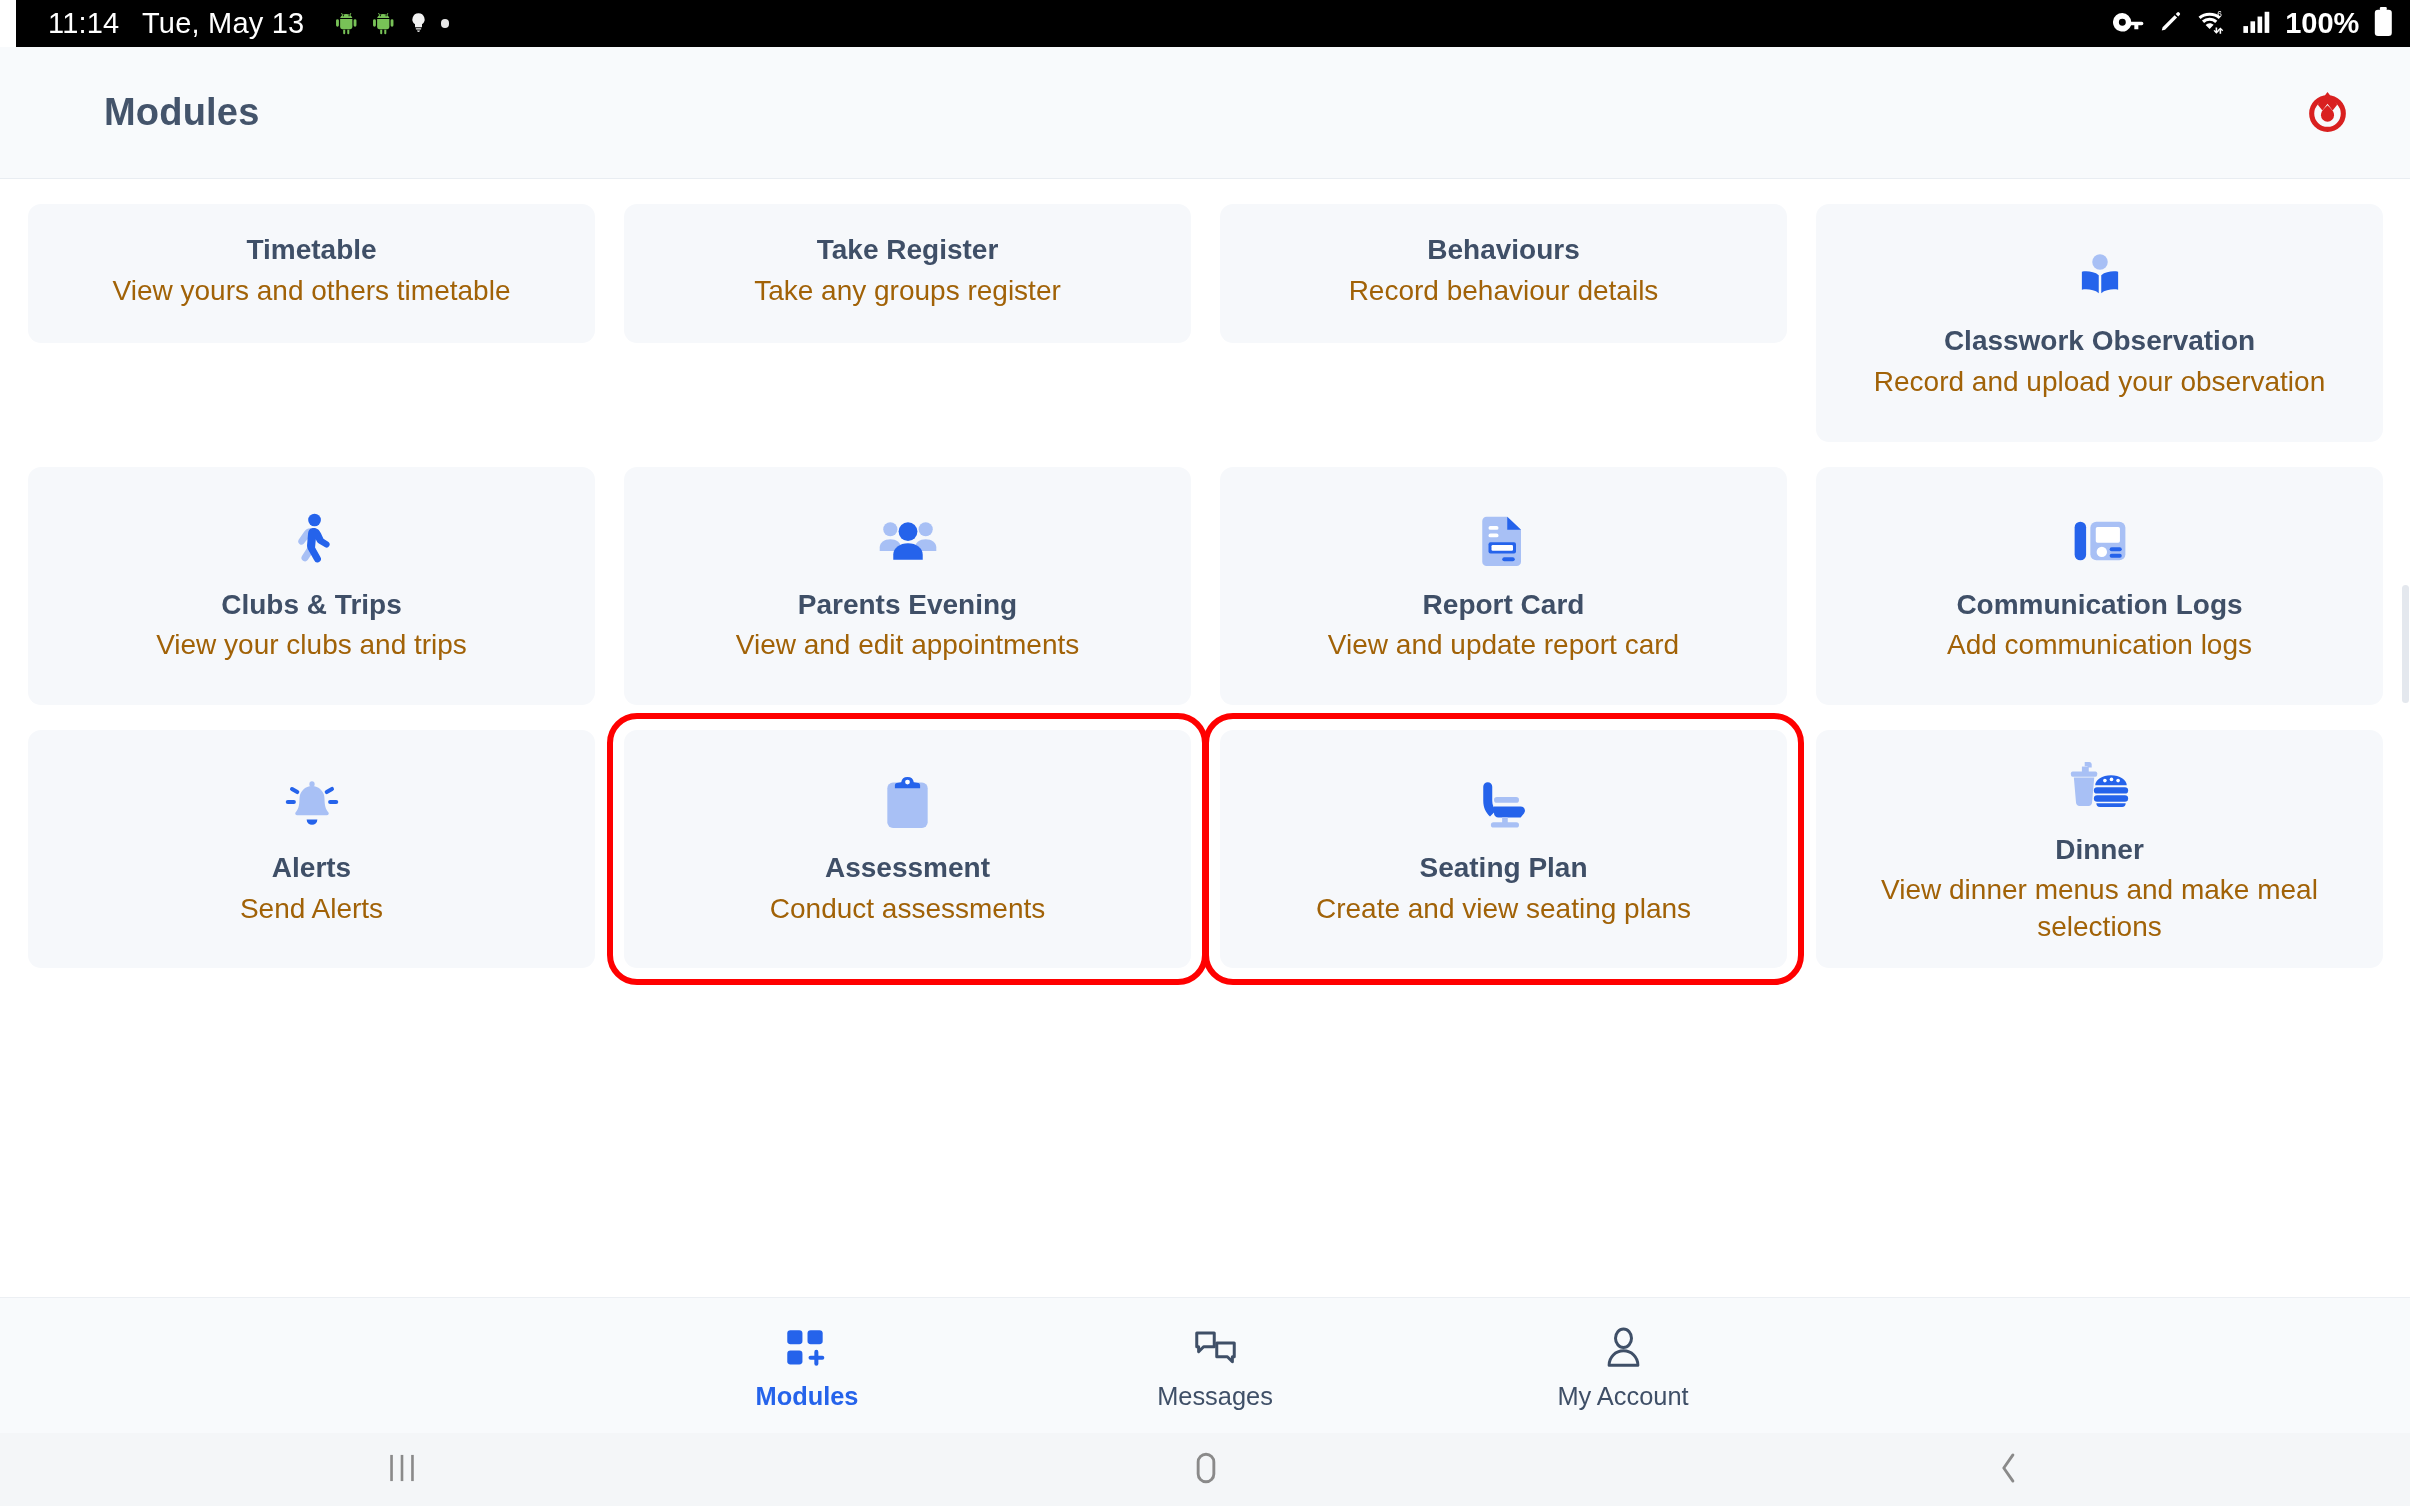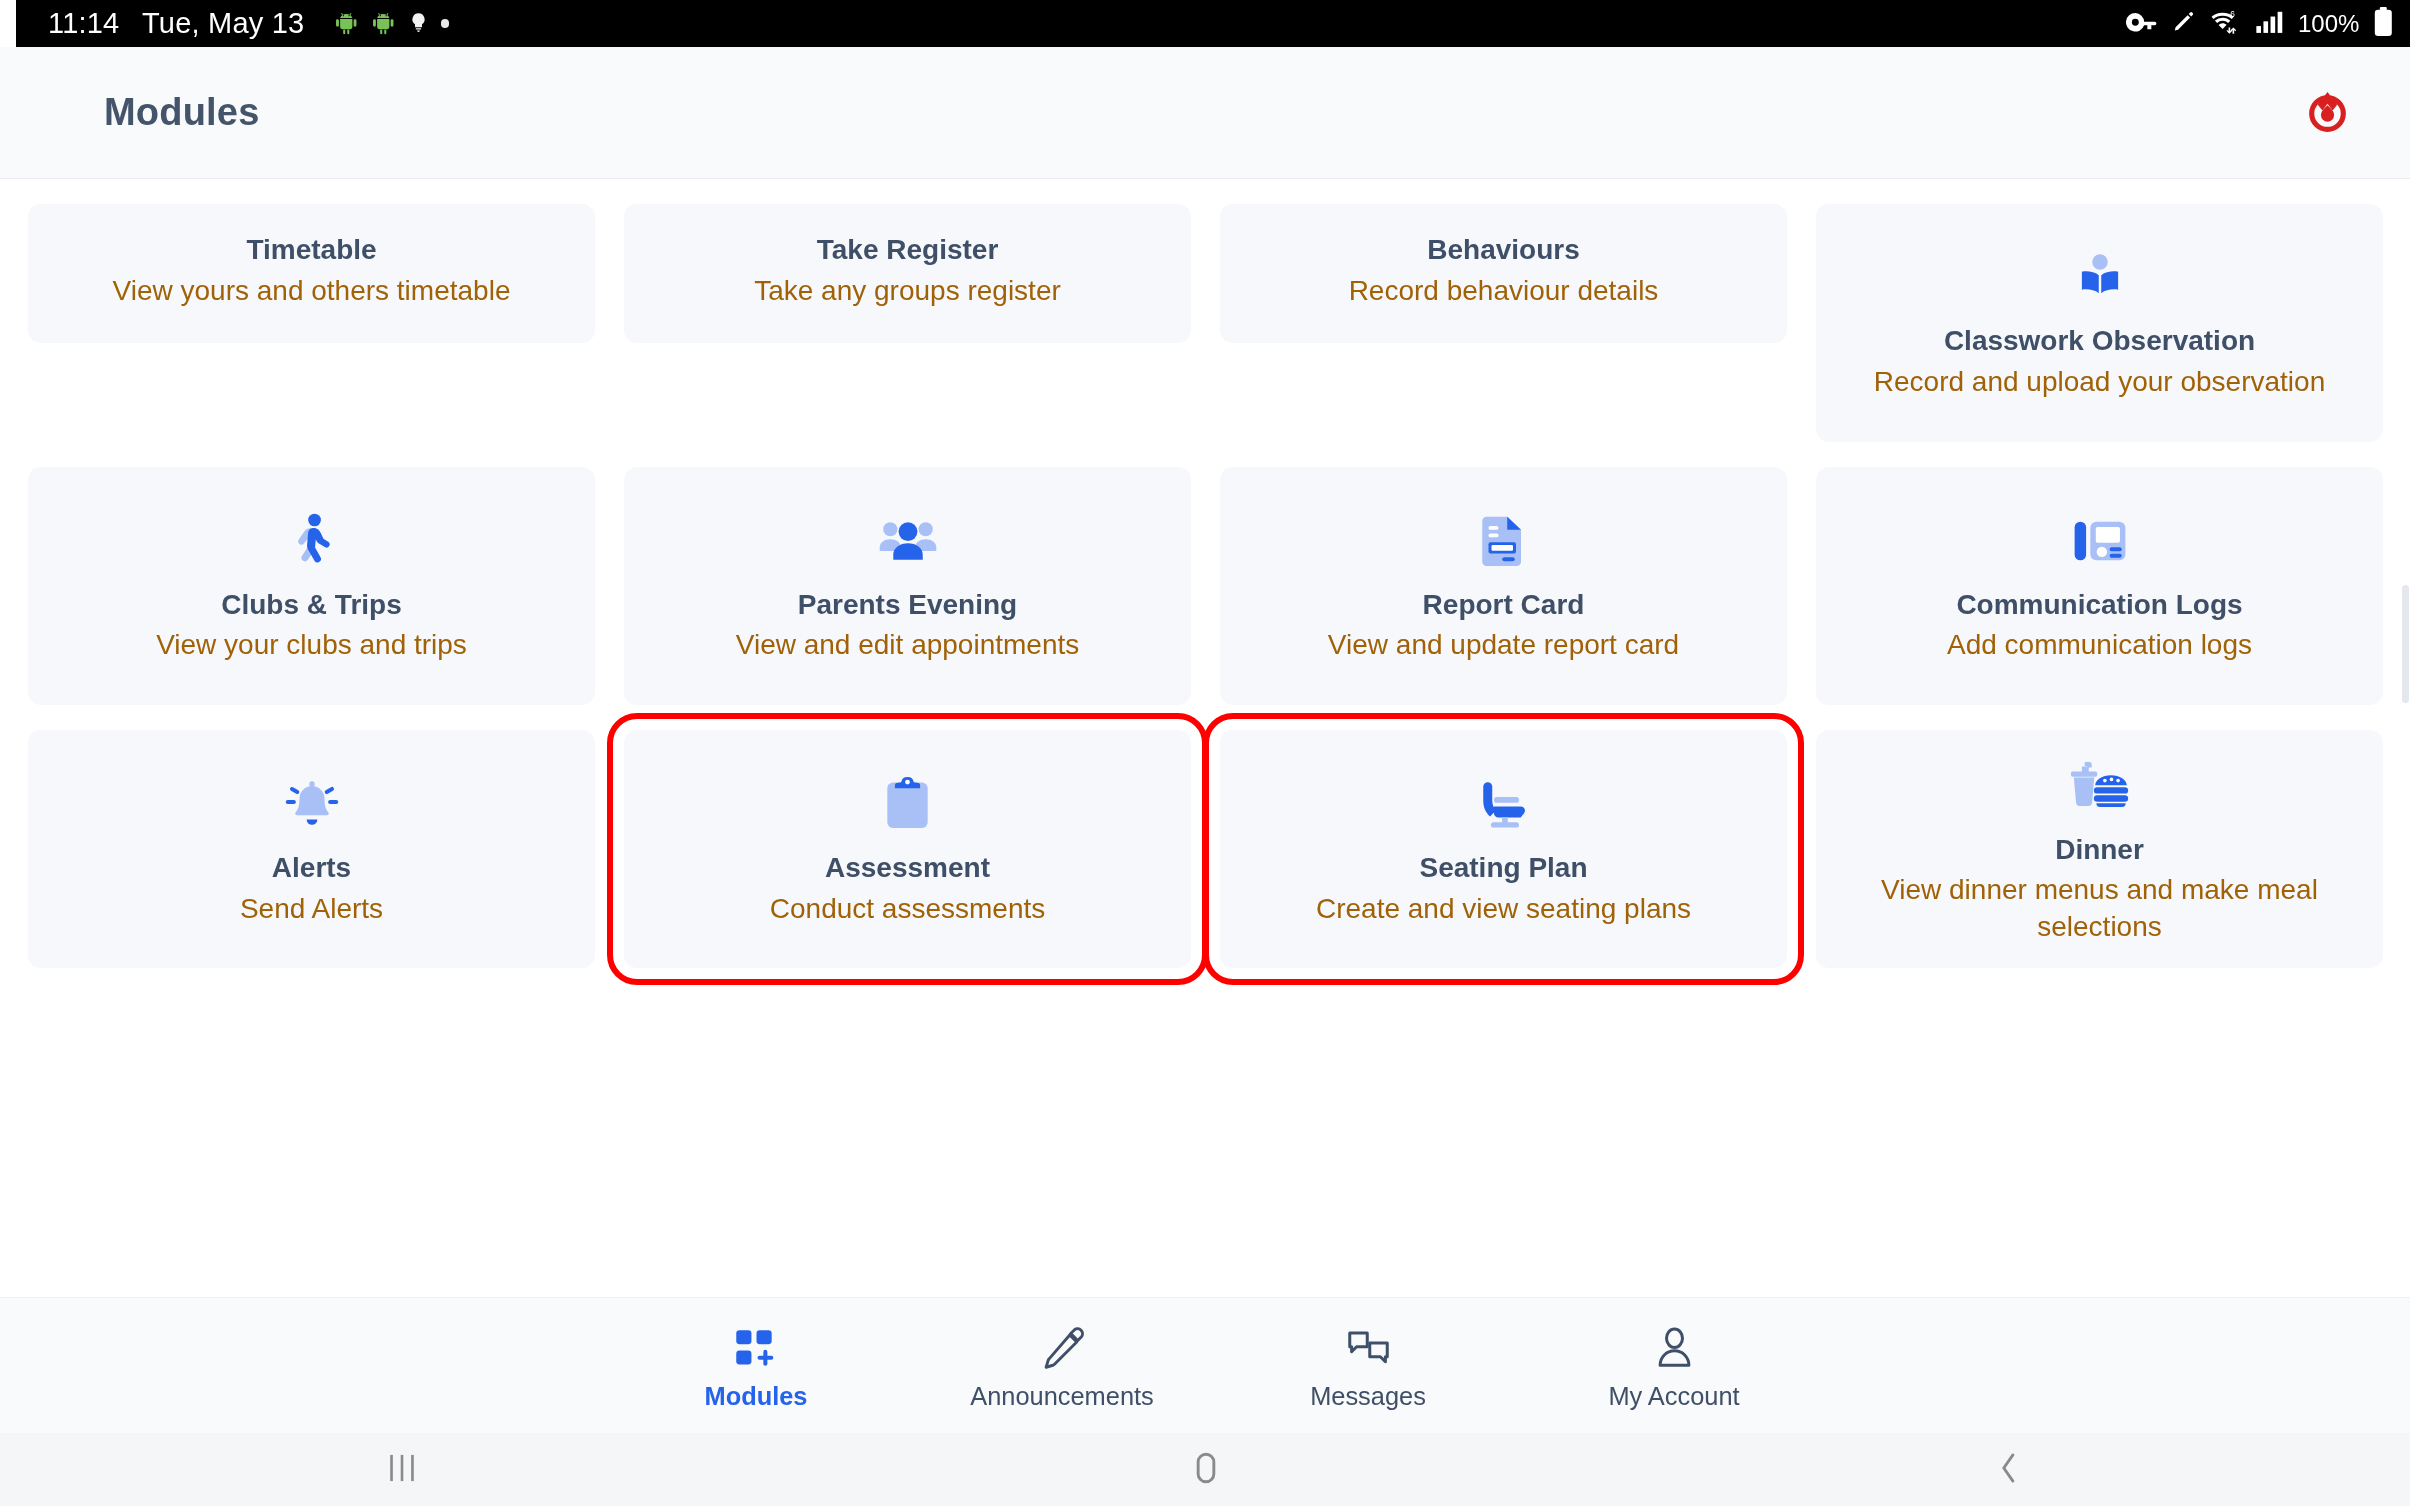--- a/index.html
+++ b/index.html
@@ -17,21 +17,21 @@
     width: 2411px; height: 47px;
     background: #000000; color: #ffffff;
     display: flex; align-items: center;
     padding: 0 32px;
   }
   .sb-left { display: flex; align-items: center; gap: 17px; }
   .sb-time { font-size: 29px; font-weight: 400; letter-spacing: 0.2px; }
   .sb-date { font-size: 29px; font-weight: 400; letter-spacing: 0.2px; margin-left: 5.6px; }
   .sb-icons { display: flex; align-items: center; gap: 12.2px; margin-left: 13px; }
   .sb-right { margin-left: auto; display: flex; align-items: center; gap: 13px; }
-  .sb-pct { font-size: 24px; font-weight: 400; }
+  .sb-pct { font-size: 29px; font-weight: 700; }
   .dot-small { width: 8.5px; height: 8.5px; border-radius: 50%; background: #e8e8e8; display:inline-block; }
 
   
   .appbar {
     position: absolute; top: 47px; left: 0;
     width: 2411px; height: 132px;
     background: #f8fafc;
     border-bottom: 0.9px solid #e9edf2;
     display: flex; align-items: center;
     padding: 0 58px 0 104px;
@@ -342,29 +342,20 @@
             <rect x="17" y="1" width="12" height="11" rx="2.5" fill="#2563eb"></rect>
             <rect x="1" y="17" width="12" height="11" rx="2.5" fill="#2563eb"></rect>
             <rect x="22.4" y="16.5" width="3.2" height="12.5" rx="1.6" fill="#2563eb"></rect>
             <rect x="17.8" y="21.1" width="12.5" height="3.2" rx="1.6" fill="#2563eb"></rect>
           </svg>
         </div>
         <div class="tab-label">Modules</div>
       </div>
       <div class="tab">
         <div class="tab-icon">
-          <svg width="43" height="45" viewBox="0 0 34 36">
-            <path d="M26.6 2.2a4 4 0 0 1 5.6 5.6l-3 3-5.6-5.6z" fill="none" stroke="#3f4f67" stroke-width="2.3"></path>
-            <path d="M22.8 6.4 28.4 12 10.6 29.8a3 3 0 0 1-1.3.8l-5.4 1.6 1.6-5.4a3 3 0 0 1 .8-1.3z" fill="none" stroke="#3f4f67" stroke-width="2.3" stroke-linejoin="round"></path>
-          </svg>
-        </div>
-        <div class="tab-label">Announcements</div>
-      </div>
-      <div class="tab">
-        <div class="tab-icon">
           <svg width="45" height="43" viewBox="0 0 36 34">
             <path d="M3 3h14v11H8.5L4.5 18v-4H3z" fill="none" stroke="#3f4f67" stroke-width="2.4" stroke-linejoin="round"></path>
             <path d="M19 11h14v11h-1.5v4l-4-4H19z" fill="none" stroke="#3f4f67" stroke-width="2.4" stroke-linejoin="round"></path>
           </svg>
         </div>
         <div class="tab-label">Messages</div>
       </div>
       <div class="tab">
         <div class="tab-icon">
           <svg width="41" height="45" viewBox="0 0 32 36">

